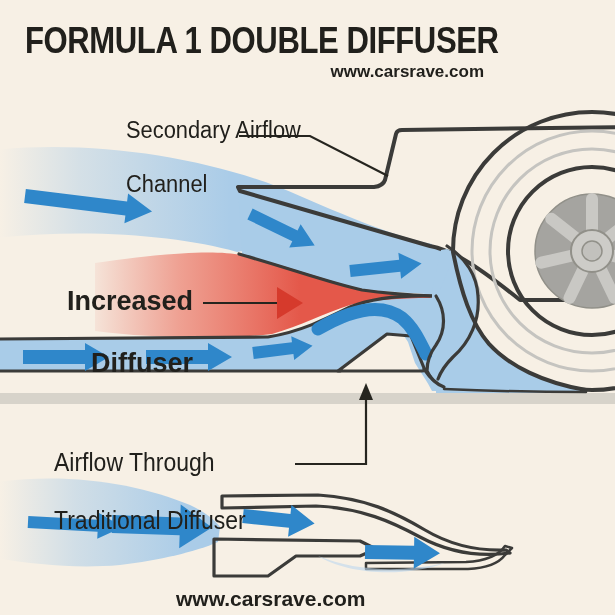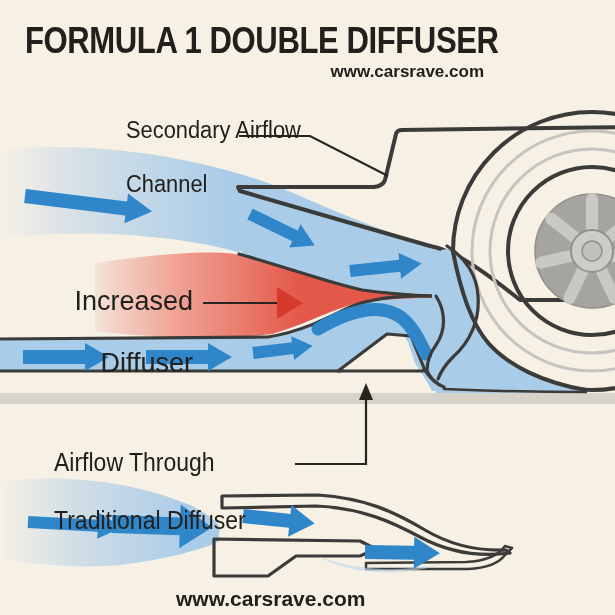--- a/index.html
+++ b/index.html
@@ -7,21 +7,21 @@
   #stage{position:relative;width:615px;height:615px;background:#f7f0e5;overflow:hidden;}
   #art{position:absolute;left:0;top:0;}
   .lbl{position:absolute;color:#21201c;white-space:pre-line;}
   .title{left:25px;top:20px;font-size:37px;font-weight:800;letter-spacing:-0.5px;
          transform:scaleX(0.84);transform-origin:left top;white-space:nowrap;}
   .site-top{position:absolute;right:131px;top:62px;font-size:17px;font-weight:800;}
   .site-bottom{position:absolute;left:176px;top:587px;font-size:21px;font-weight:800;}
   .lbl-secondary{left:126px;top:90px;font-size:23px;font-weight:500;line-height:27px;
                  transform:scaleX(0.95);transform-origin:left top;}
   .lbl-downforce{left:20px;top:255px;width:173px;text-align:right;font-size:27px;
-                 font-weight:400;line-height:31px;}
+                 font-weight:700;line-height:31px;}
   .lbl-traditional{left:54px;top:419px;font-size:25px;font-weight:500;line-height:29px;
                    transform:scaleX(0.92);transform-origin:left top;}
   .outline{stroke:#3b3b39;stroke-linejoin:round;stroke-linecap:round;fill:none;}
   .thick{stroke-width:4;}
   .mid{stroke-width:3.2;}
   .thin{stroke-width:2.2;stroke:#26251f;}
 </style>
 </head>
 <body>
 

